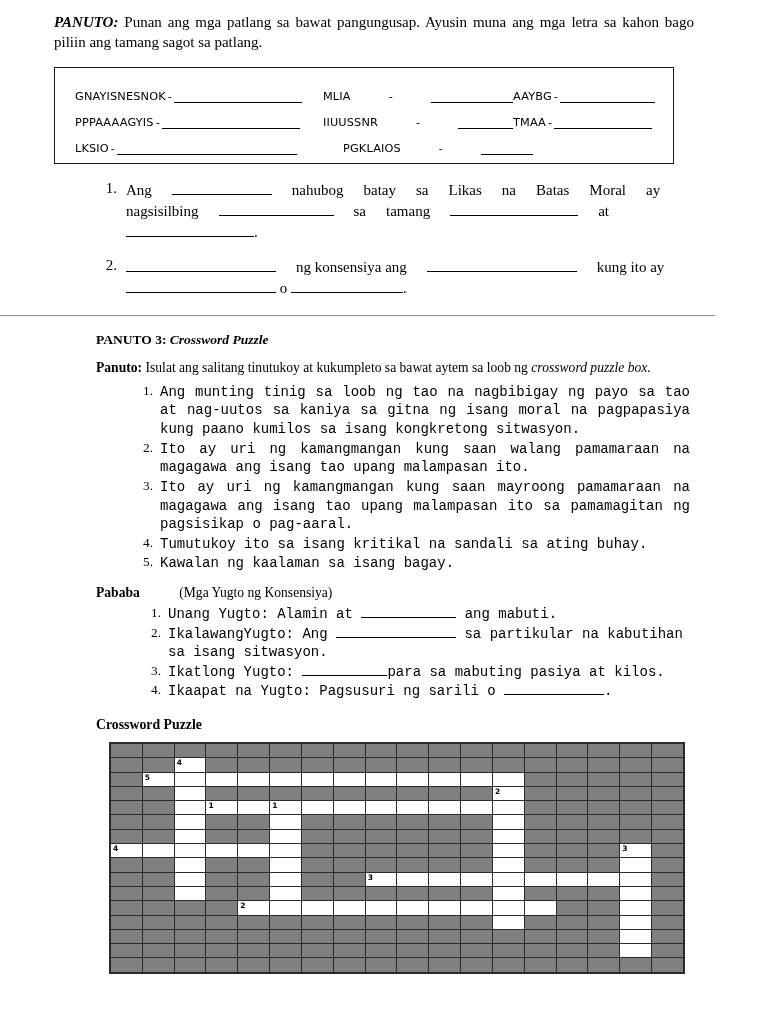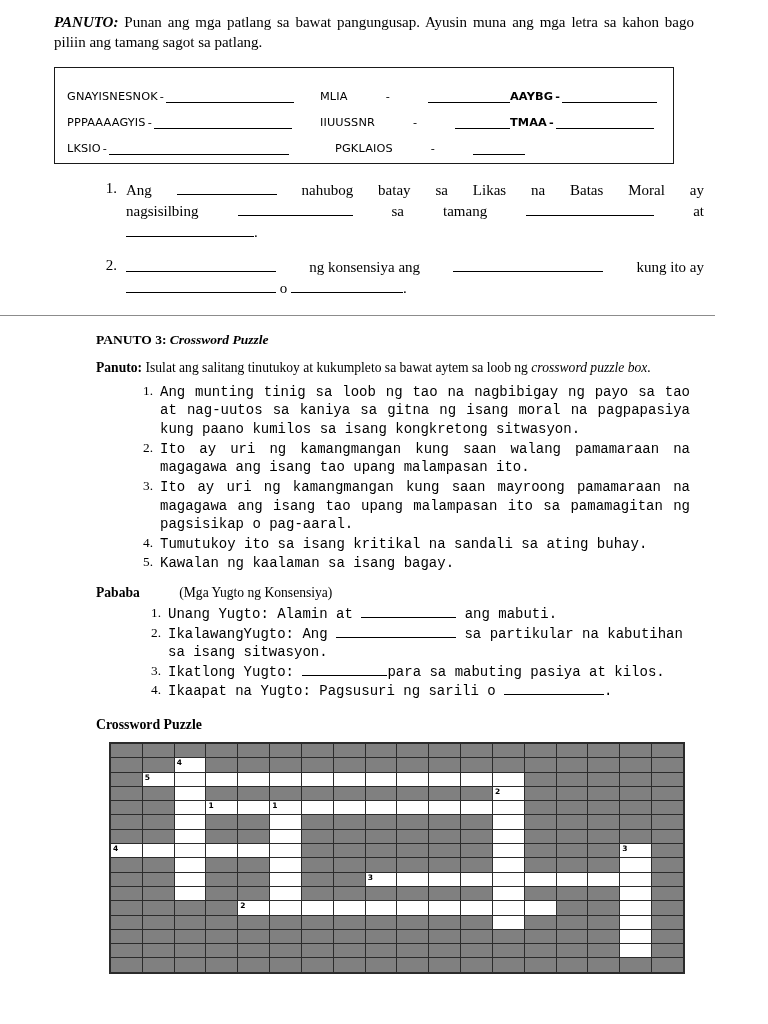--- a/index.html
+++ b/index.html
@@ -42,51 +42,51 @@
     line-height: 1.33;
     text-align: justify;
   }
   .panuto-lead-i { font-weight: bold; font-style: italic; }
 
   
   .scramble-box {
     margin: 14px 0 0 16px;
     width: 620px;
     border: 1.4px solid #1a1a1a;
-    padding: 9px 12px 8px 12px;
+    padding: 9px 12px 8px 20px;
     font-family: "DejaVu Sans", sans-serif;
     font-size: 11.3px;
   }
   .scramble-row {
     display: flex;
     align-items: flex-end;
     height: 26px;
   }
   .scramble-item { display: flex; align-items: flex-end; white-space: nowrap; }
   .scramble-word { letter-spacing: 0.15px; }
   .scramble-dash { padding: 0 2px; }
   .blankline {
     display: inline-block;
     border-bottom: 1.1px solid #000;
     height: 11px;
   }
   .si-c1 { width: 268px; }
   .si-c2 { width: 190px; gap: 36px; }
-  .si-c3 { width: 160px; font-weight: bold; }
+  .si-c3 { width: 160px; }
 
   
   .sent-list { margin: 16px 0 0 62px; width: 612px; }
   .sent-item { display: flex; margin-bottom: 13px; }
   .sent-num { width: 26px; flex: none; font-size: 15px; text-align: right; padding-right: 9px; }
   .sent-body { font-size: 15px; line-height: 1.42; width: 578px; }
   .jline {
     display: flex;
-    justify-content: space-between;
     align-items: baseline;
     width: 100%;
+    gap: 20px;
   }
   .ul {
     display: inline-block;
     border-bottom: 1.2px solid #000;
     height: 13px;
     vertical-align: baseline;
   }
 
   
   .divider {

